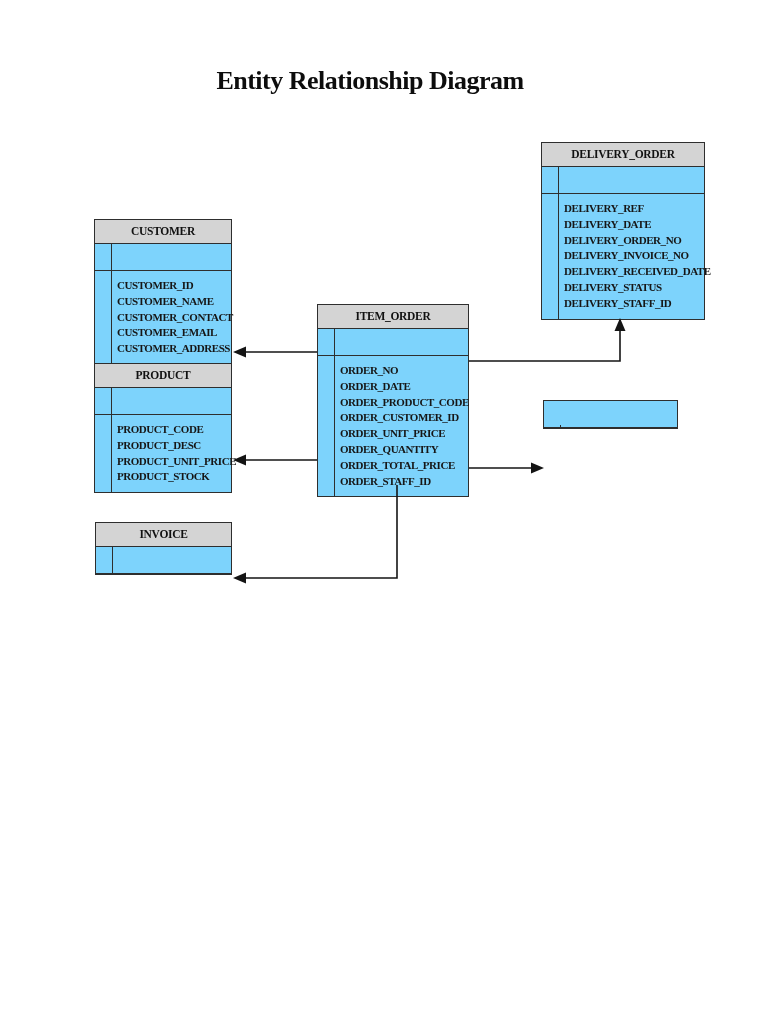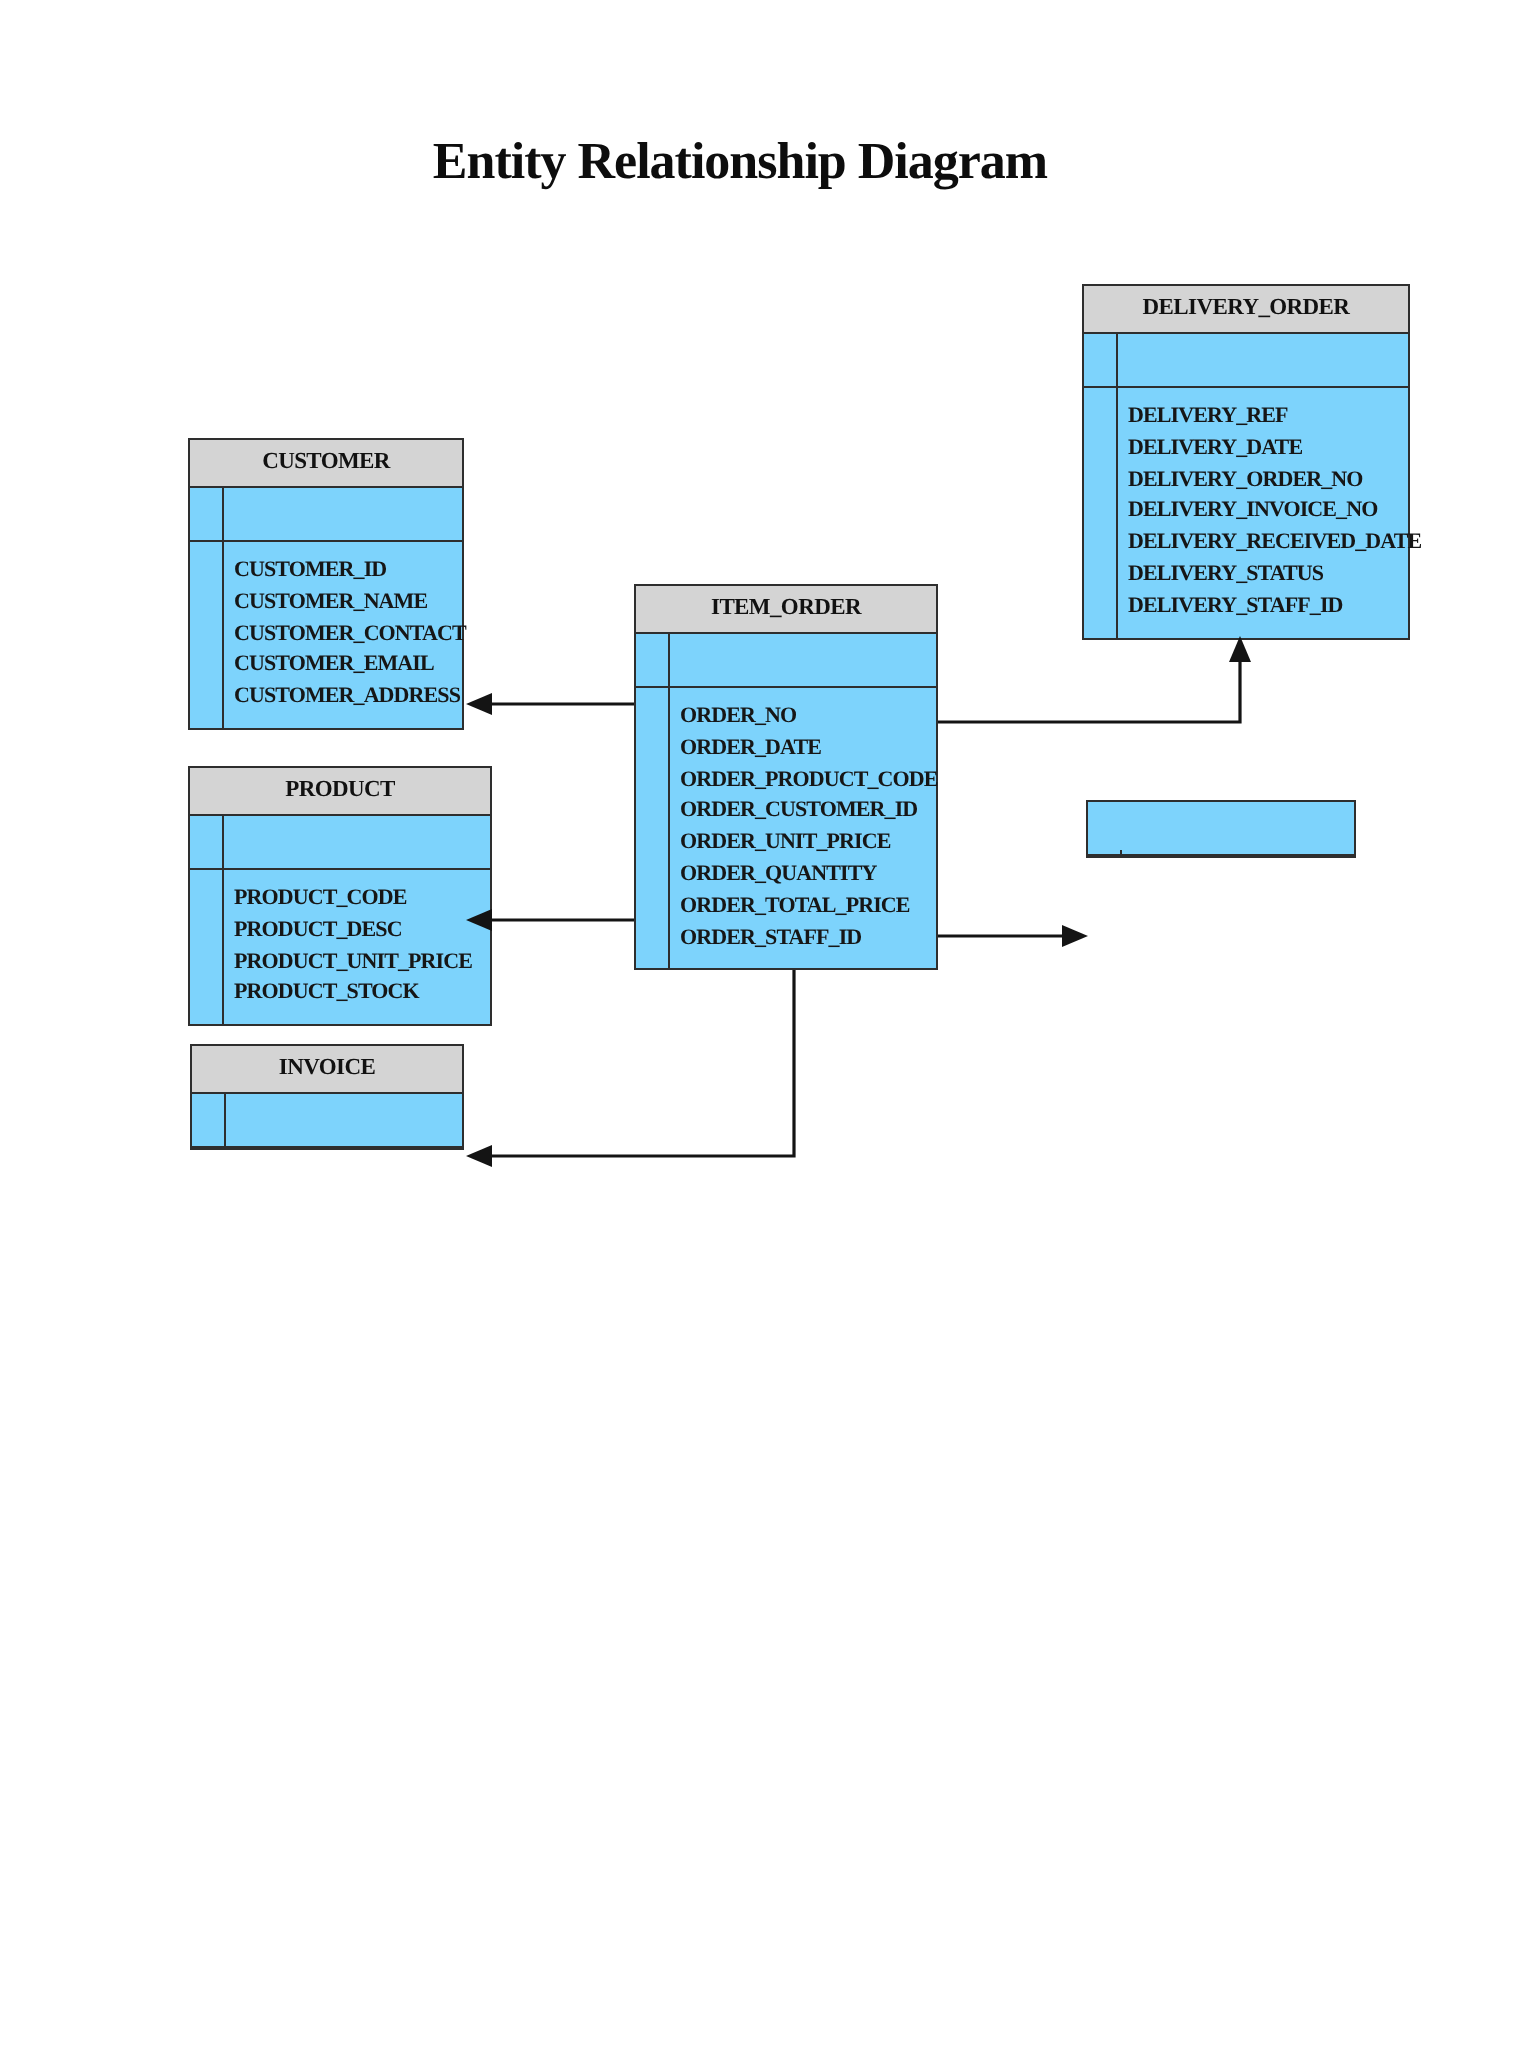--- a/index.html
+++ b/index.html
@@ -77,37 +77,37 @@
         <div class="ent-keyrow"></div>
         <div class="ent-body">
           <div class="ent-field">CUSTOMER_ID</div>
           <div class="ent-field">CUSTOMER_NAME</div>
           <div class="ent-field">CUSTOMER_CONTACT</div>
           <div class="ent-field">CUSTOMER_EMAIL</div>
           <div class="ent-field">CUSTOMER_ADDRESS</div>
         </div>
         <div class="keycol"></div>
       </div>
-      <div class="entity" style="left: 94px; top: 383px; width: 152px;">
+      <div class="entity" style="left: 94px; top: 363px; width: 138px;">
         <div class="ent-header">PRODUCT</div>
         <div class="ent-keyrow"></div>
         <div class="ent-body">
           <div class="ent-field">PRODUCT_CODE</div>
           <div class="ent-field">PRODUCT_DESC</div>
           <div class="ent-field">PRODUCT_UNIT_PRICE</div>
           <div class="ent-field">PRODUCT_STOCK</div>
         </div>
         <div class="keycol"></div>
       </div>
       <div class="entity" style="left: 95px; top: 522px; width: 137px;">
         <div class="ent-header">INVOICE</div>
         <div class="ent-keyrow"></div>
         <div class="keycol"></div>
       </div>
-      <div class="entity" style="left: 317px; top: 292px; width: 152px;">
+      <div class="entity" style="left: 317px; top: 304px; width: 152px;">
         <div class="ent-header">ITEM_ORDER</div>
         <div class="ent-keyrow"></div>
         <div class="ent-body">
           <div class="ent-field">ORDER_NO</div>
           <div class="ent-field">ORDER_DATE</div>
           <div class="ent-field">ORDER_PRODUCT_CODE</div>
           <div class="ent-field">ORDER_CUSTOMER_ID</div>
           <div class="ent-field">ORDER_UNIT_PRICE</div>
           <div class="ent-field">ORDER_QUANTITY</div>
           <div class="ent-field">ORDER_TOTAL_PRICE</div>

